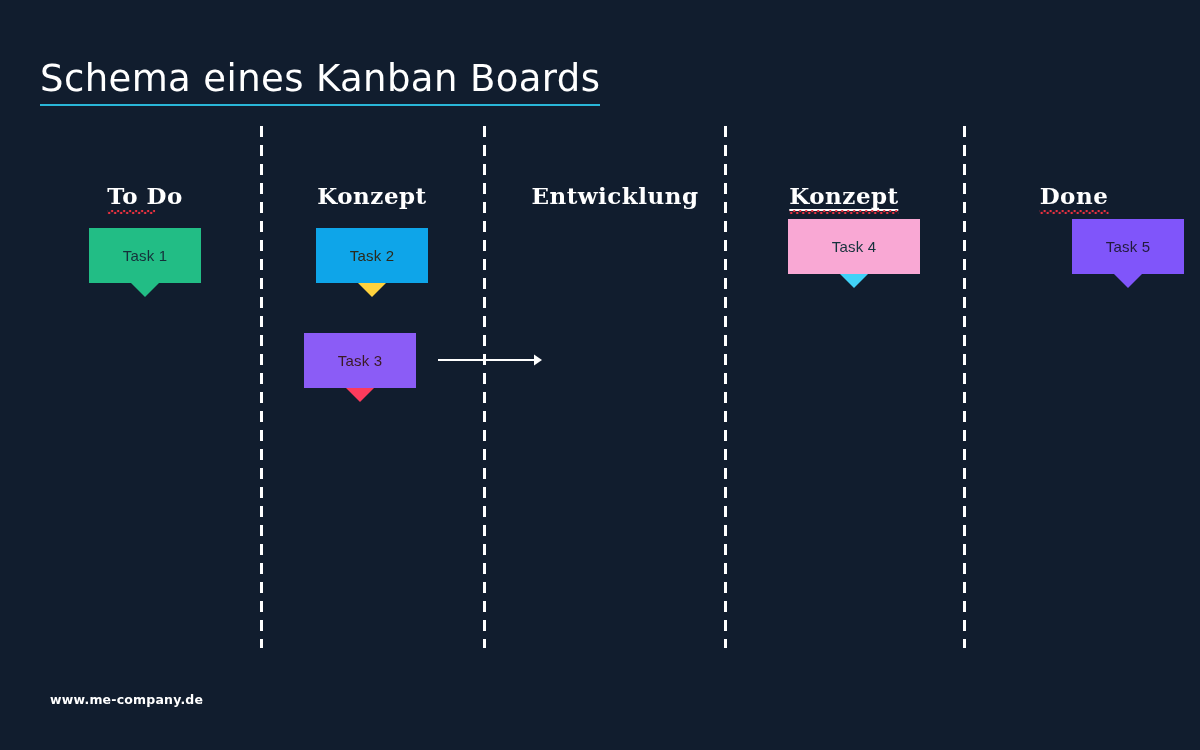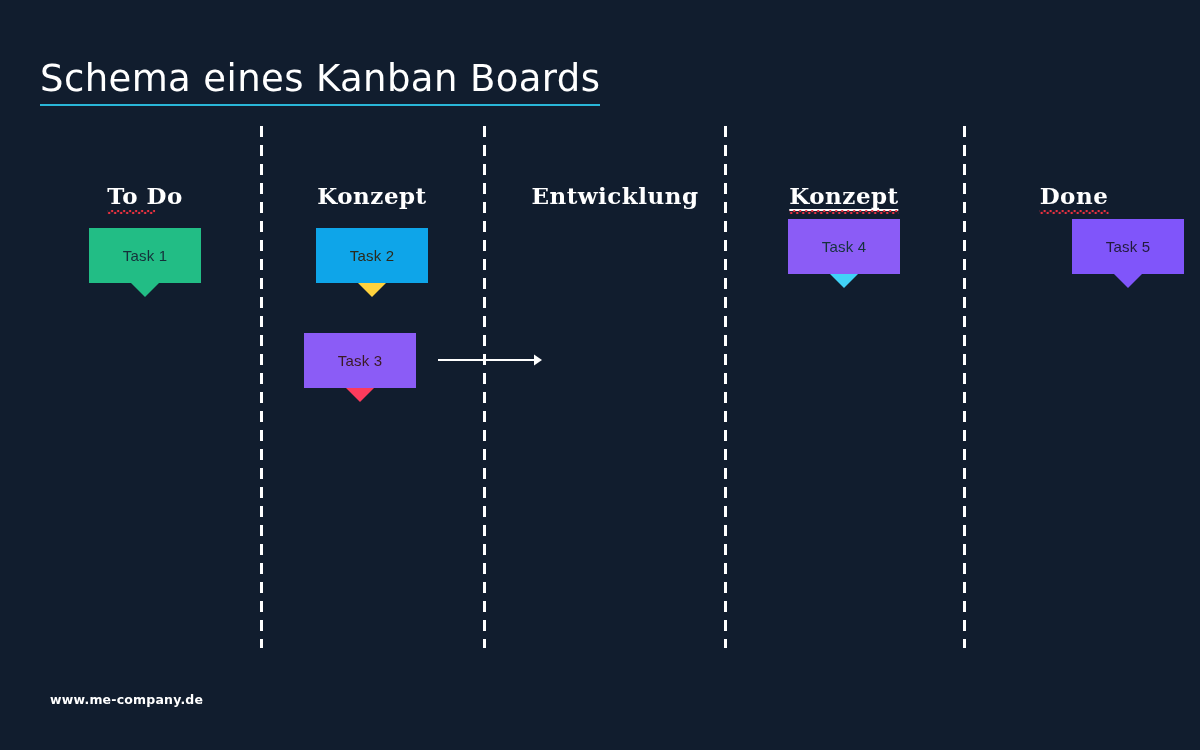--- a/index.html
+++ b/index.html
@@ -184,21 +184,21 @@
   </div>
 
   <div class="card" style="left:316px;top:228px;width:112px;height:55px;background:#0ea5e9;color:#ffd23d">
     <span style="color:#2b2a1c">Task 2</span>
   </div>
 
   <div class="card" style="left:304px;top:333px;width:112px;height:55px;background:#8b5cf6;color:#fd3b5c">
     <span style="color:#3a1a24">Task 3</span>
   </div>
 
-  <div class="card" style="left:788px;top:219px;width:112px;height:55px;background:#8b5cf6;color:#41d2f7">
+  <div class="card" style="left:788px;top:219px;width:132px;height:55px;background:#f9a8d4;color:#41d2f7">
     <span style="color:#15323c">Task 4</span>
   </div>
 
   <div class="card" style="left:1072px;top:219px;width:112px;height:55px;background:#8055fa;color:#8055fa">
     <span style="color:#221b3c">Task 5</span>
   </div>
 
   <svg id="flow-arrow" viewBox="0 0 104 16">
     <line x1="0" y1="8" x2="96" y2="8" stroke="#ffffff" stroke-width="2"></line>
     <polygon points="96,2.5 104,8 96,13.5" fill="#ffffff"></polygon>

